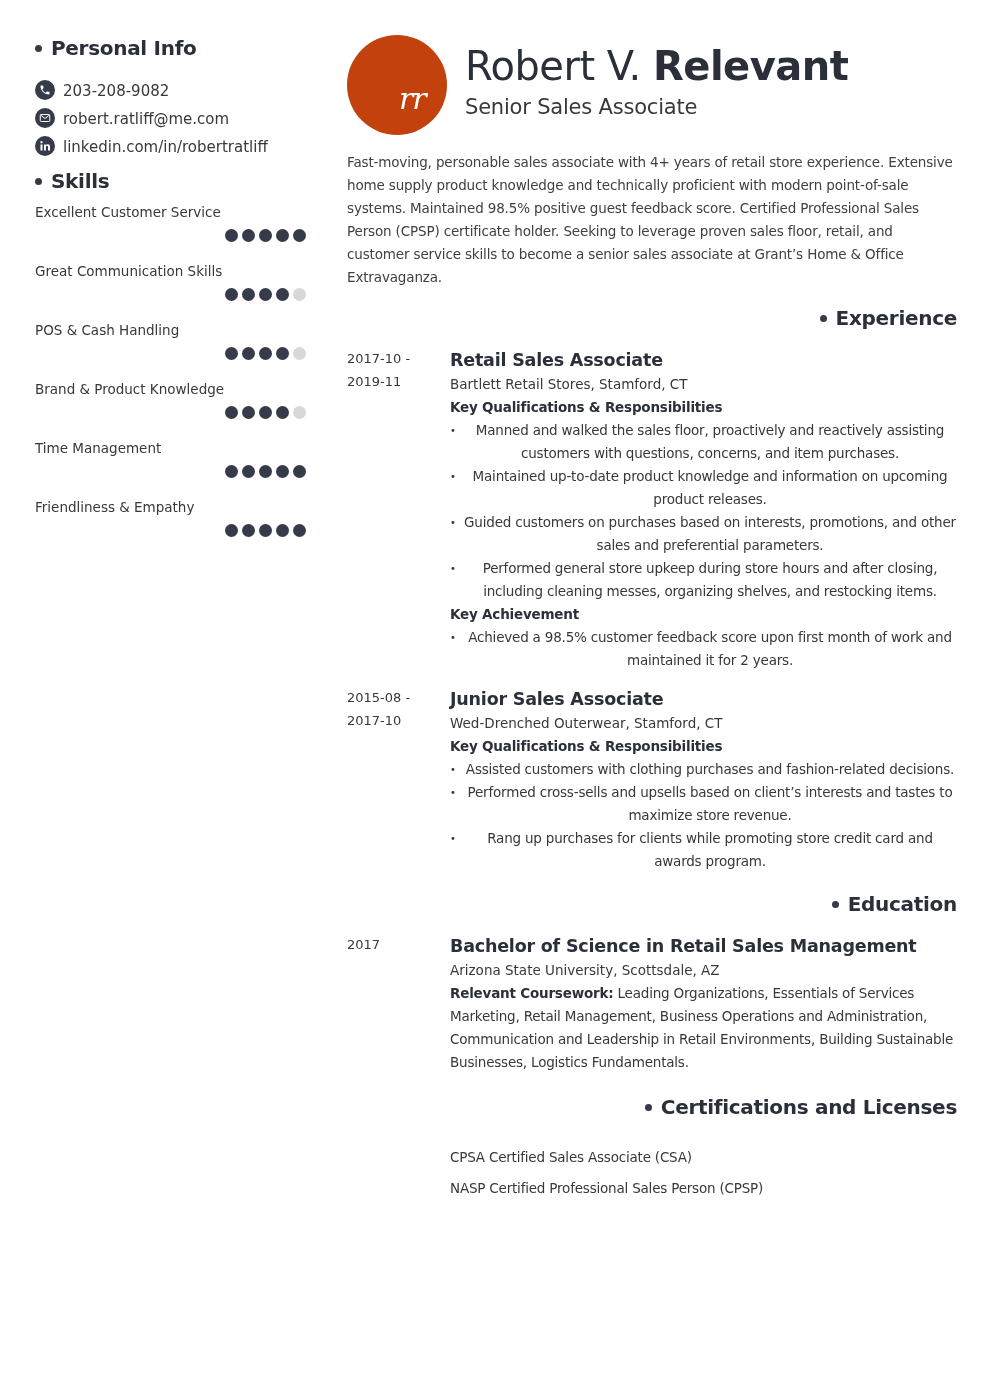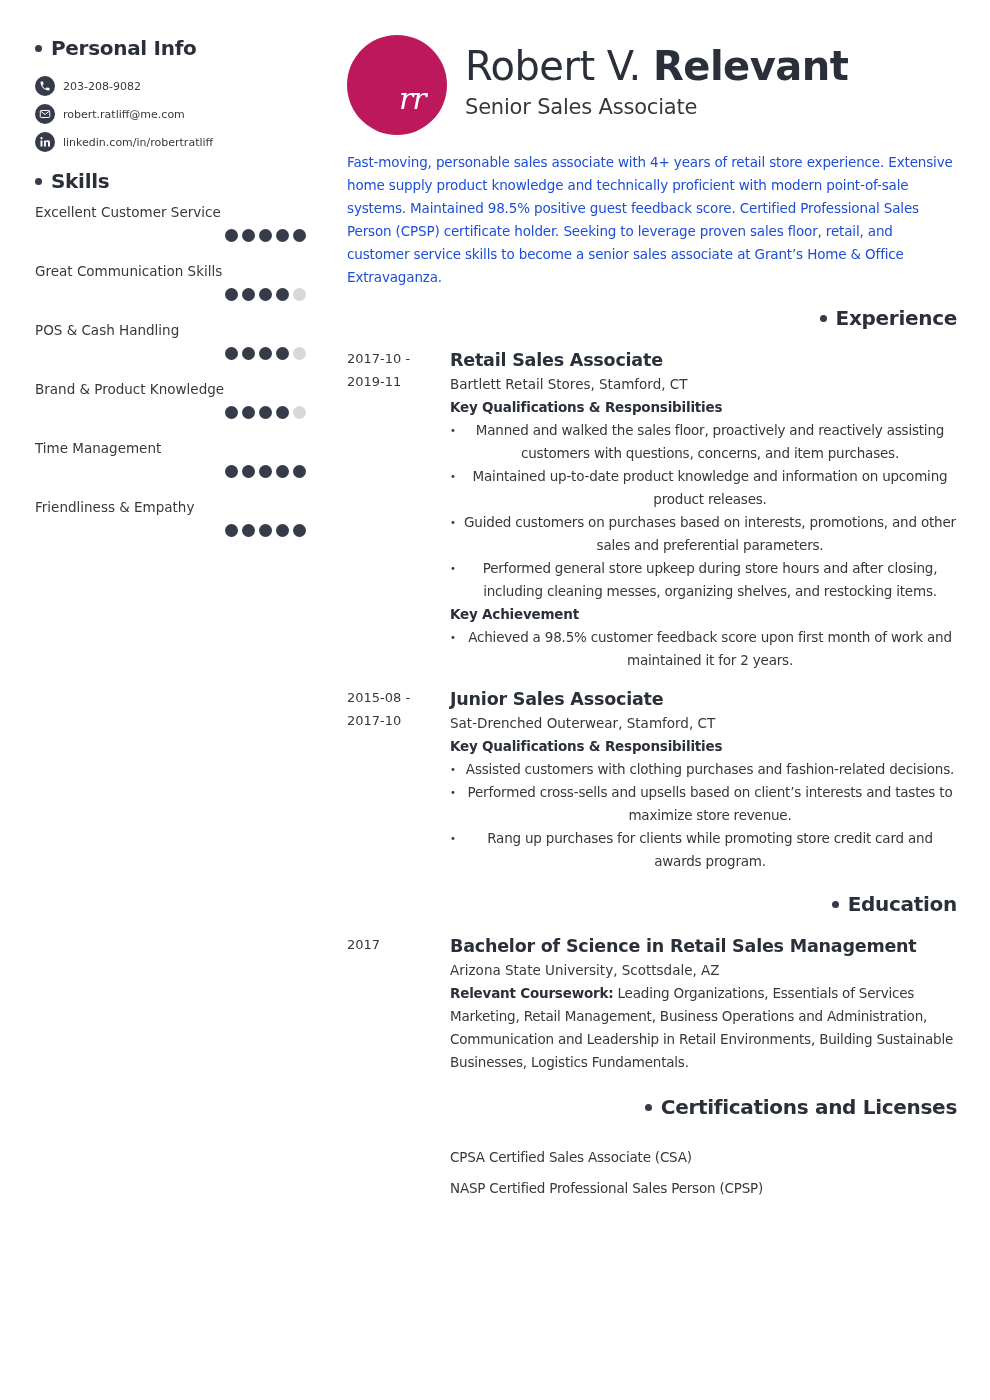--- a/index.html
+++ b/index.html
@@ -6,41 +6,41 @@
     html, body { width: 990px; height: 1400px; background: #ffffff; }
     body { font-family: "DejaVu Sans", sans-serif; color: #383838; position: relative; overflow: hidden; }
 
     .left { position: absolute; left: 35px; top: 36px; width: 271px; }
     .right { position: absolute; left: 347px; top: 35px; width: 610px; }
 
     .sec-head { display: flex; align-items: center; font-weight: bold; color: #2a2f3a; font-size: 20px; letter-spacing: -0.3px; }
     .sec-head .dot { width: 7px; height: 7px; border-radius: 50%; background: #353b48; margin-right: 9px; flex: none; }
 
     .contact { list-style: none; margin-top: 12px; }
-    .contact li { display: flex; align-items: center; height: 28px; font-size: 11px; color: #383838; }
+    .contact li { display: flex; align-items: flex-end; height: 28px; font-size: 15px; color: #383838; }
     .contact .ic { width: 20px; height: 20px; border-radius: 50%; background: #353b48; margin-right: 8px; display: flex; align-items: center; justify-content: center; flex: none; }
     .contact .ic svg { width: 12px; height: 12px; }
 
     .skills-head { margin-top: 13px; }
     .skills { list-style: none; margin-top: 10px; }
     .skill { height: 59px; position: relative; }
     .skill .name { font-size: 13.5px; color: #383838; display: block; line-height: 18px; }
     .skill .dots { position: absolute; right: 0; top: 26px; display: flex; gap: 4px; }
     .skill .dots span { width: 13px; height: 13px; border-radius: 50%; background: #353b48; }
     .skill .dots span.off { background: #d8d8d8; }
 
     .header { display: flex; align-items: flex-start; height: 100px; }
-    .avatar { width: 100px; height: 100px; border-radius: 50%; background: #be185d; position: relative; flex: none; }
+    .avatar { width: 100px; height: 100px; border-radius: 50%; background: #c2410c; position: relative; flex: none; }
     .avatar span { position: absolute; left: 52px; top: 46px; font-family: "DejaVu Serif", serif; font-style: italic; color: #fff; font-size: 30px; letter-spacing: -1px; }
     .name-block { margin-left: 18px; margin-top: 6px; }
     .fullname { font-size: 40px; color: #2a2f3a; line-height: 50px; letter-spacing: -0.5px; }
     .fullname b { font-weight: bold; }
     .jobtitle { font-size: 21px; color: #383838; margin-top: 4px; letter-spacing: -0.2px; }
 
-    .summary { margin-top: 16px; font-size: 13.5px; line-height: 23px; color: #1d4ed8; letter-spacing: -0.15px; }
+    .summary { margin-top: 16px; font-size: 13.5px; line-height: 23px; color: #404040; letter-spacing: -0.15px; }
 
     .main-sec { margin-top: 14px; }
     .main-sec .sec-head { height: 30px; justify-content: flex-end; }
 
     .entry { display: flex; margin-top: 14px; }
     .entry .date { width: 103px; flex: none; font-size: 13px; line-height: 23px; color: #383838; }
     .entry .body { flex: 1; }
     .entry .role { font-size: 17.5px; font-weight: bold; color: #2a2f3a; line-height: 26px; letter-spacing: -0.2px; }
     .entry .org { font-size: 13.5px; line-height: 23px; color: #383838; }
     .entry .sub { font-size: 13.5px; line-height: 23px; font-weight: bold; color: #2a2f3a; letter-spacing: -0.2px; }
@@ -202,21 +202,21 @@
       </div>
     </div>
 
     <div class="entry">
       <div class="date">
         <div>2015-08 -</div>
         <div>2017-10</div>
       </div>
       <div class="body">
         <div class="role">Junior Sales Associate</div>
-        <div class="org">Sat-Drenched Outerwear, Stamford, CT</div>
+        <div class="org">Wed-Drenched Outerwear, Stamford, CT</div>
         <div class="sub">Key Qualifications &amp; Responsibilities</div>
         <ul>
           <li>Assisted customers with clothing purchases and fashion-related decisions.</li>
           <li>Performed cross-sells and upsells based on client’s interests and tastes to maximize store revenue.</li>
           <li>Rang up purchases for clients while promoting store credit card and awards program.</li>
         </ul>
       </div>
     </div>
   </section>
 

